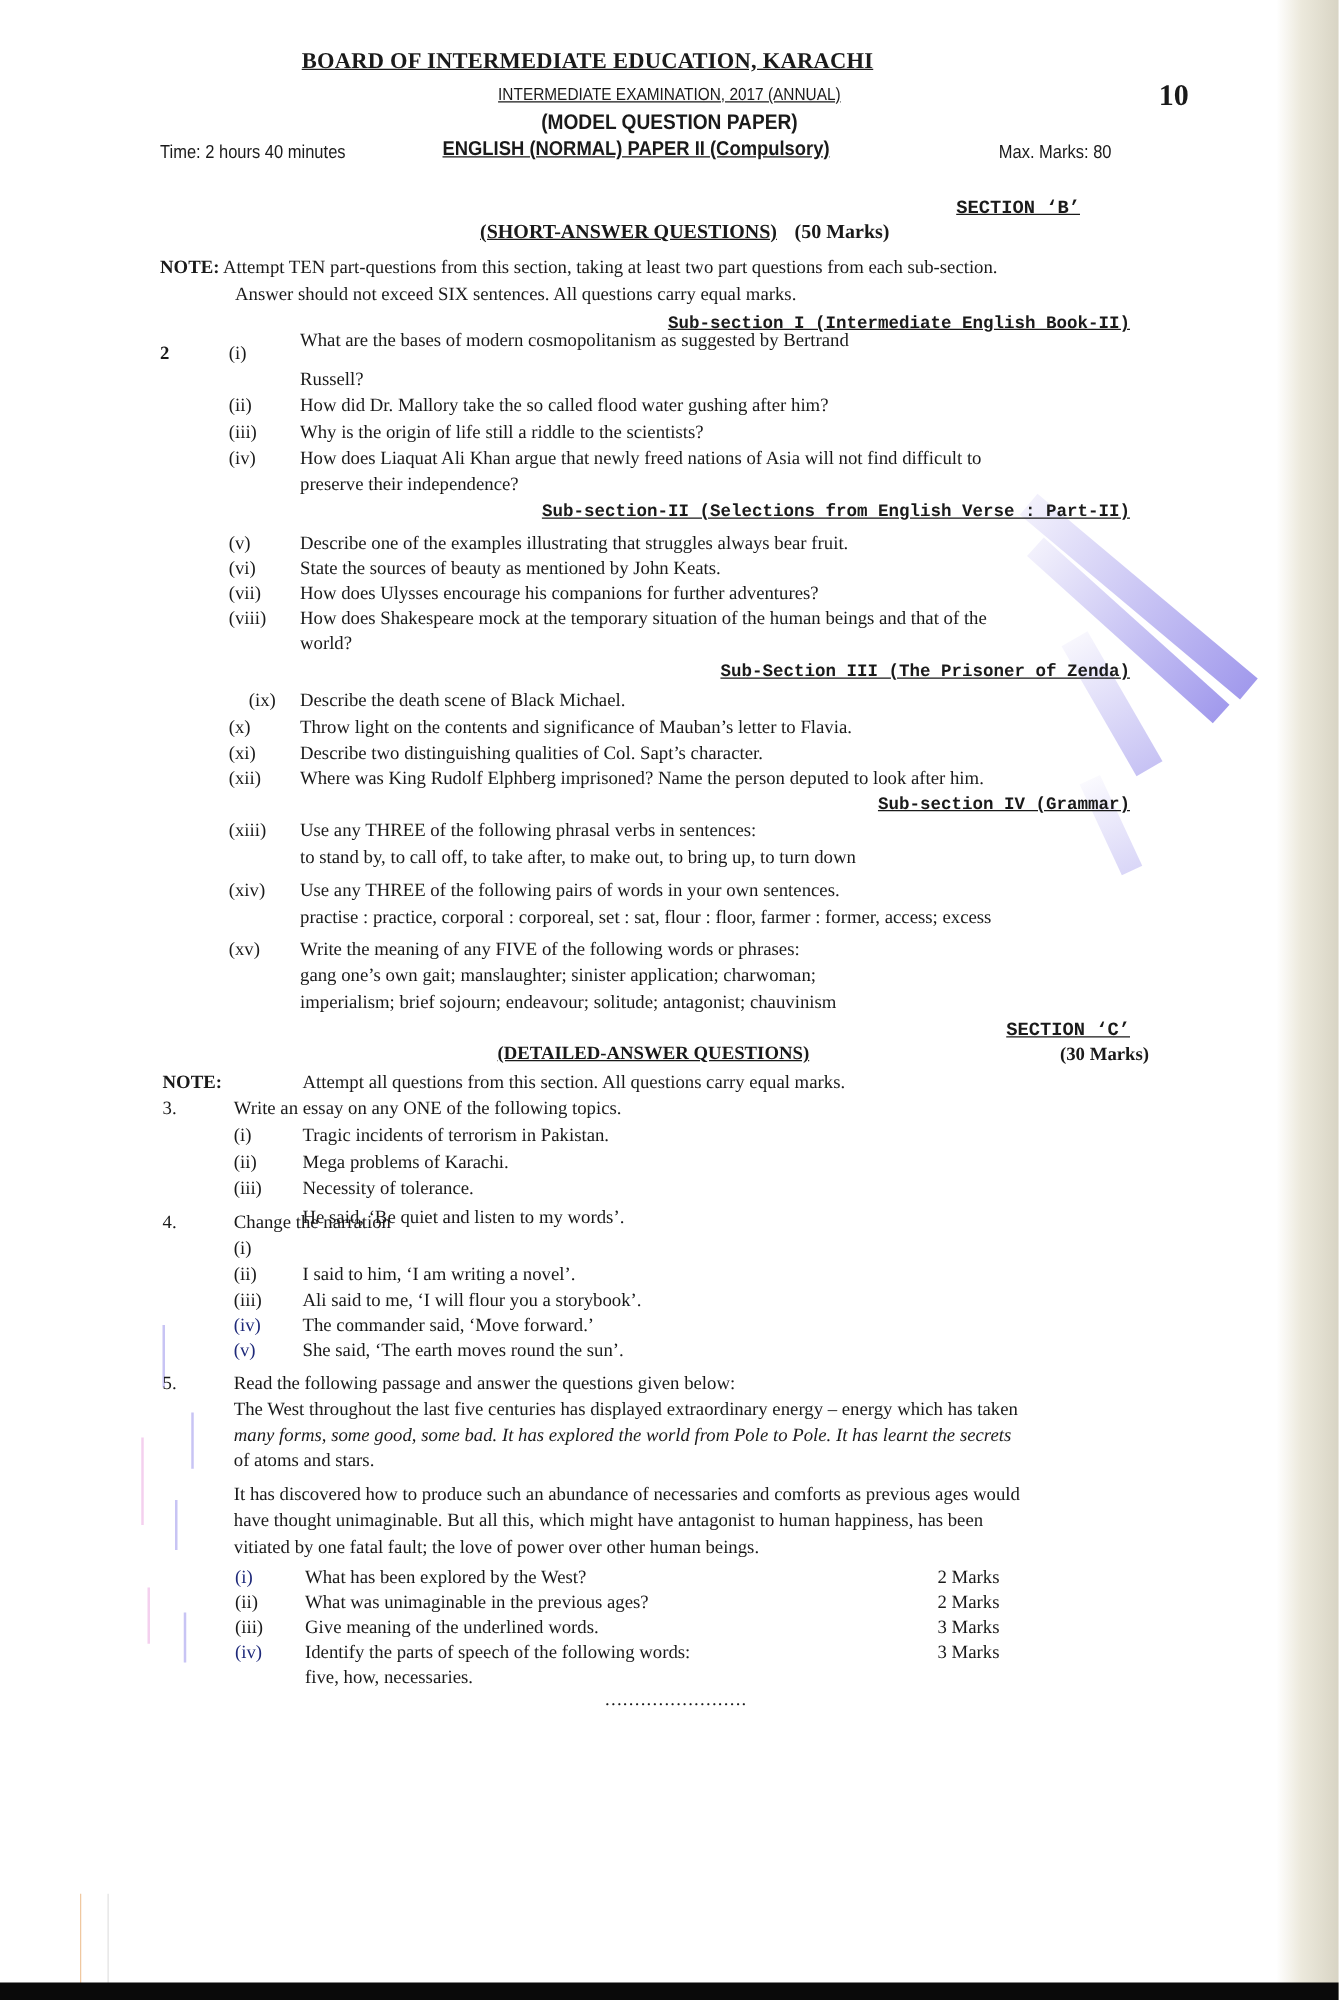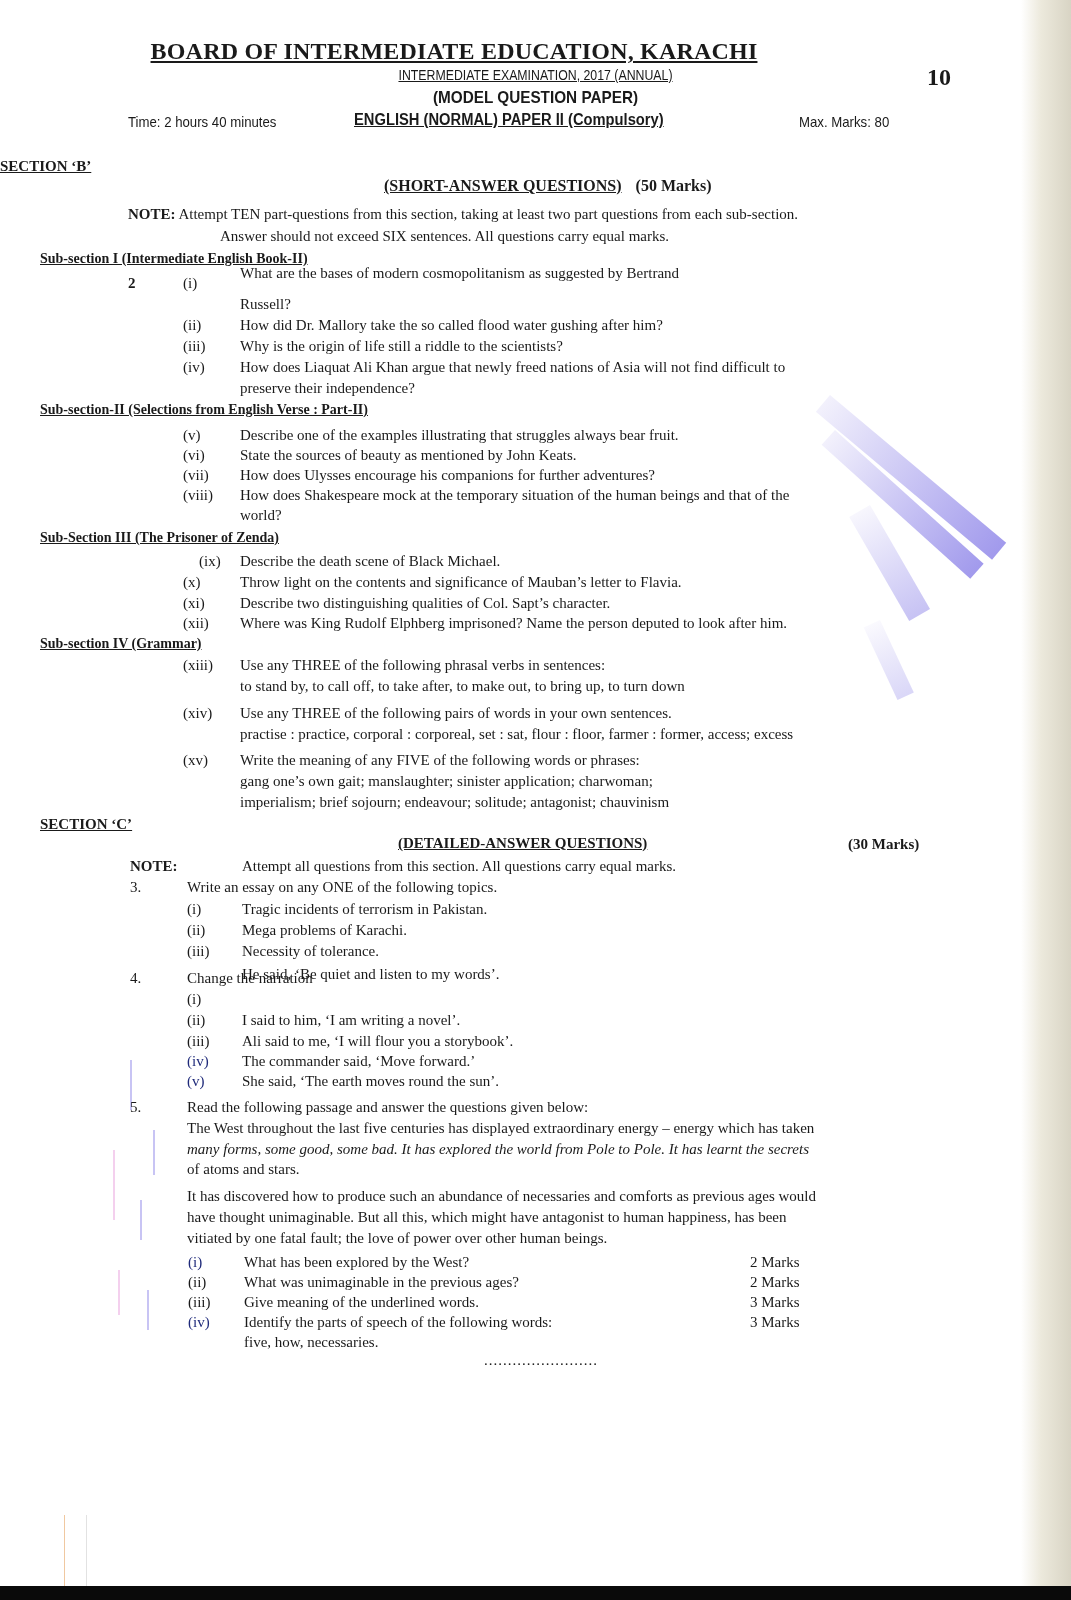--- a/index.html
+++ b/index.html
@@ -22,29 +22,29 @@
   }
   .margin-line-left2 {
     position:absolute; left:86px; top:1515px; width:1px; height:85px; background:#e2e2e2;
   }
   .watermark { position:absolute; pointer-events:none; }
   .wm-stripe { position:absolute; background:linear-gradient(to right, rgba(170,160,235,0.15), rgba(130,120,230,0.75)); transform-origin:left top; }
   .pen-mark { position:absolute; width:2px; background:#b5b0f0; opacity:.75; }
   .pen-mark.pink { background:#f0c0e8; }
 
   .abs { position:absolute; white-space:nowrap; }
-  .h-board { left:0; width:908px; text-align:center; top:38px; font-size:24px; font-weight:bold; text-decoration:underline; letter-spacing:0.2px; }
+  .h-board { left:16px; width:908px; text-align:center; top:38px; font-size:18px; font-weight:bold; text-decoration:underline; letter-spacing:0.2px; }
   .h-exam { left:0; width:1071px; text-align:center; top:67px; font-family:"Liberation Sans", sans-serif; font-size:14px; text-decoration:underline; transform:scaleX(0.88); }
   .h-model { left:0; width:1071px; text-align:center; top:88px; font-family:"Liberation Sans", sans-serif; font-size:17px; font-weight:bold; transform:scaleX(0.9); }
   .h-pagenum { left:927px; top:64px; font-size:24px; font-weight:bold; }
   .h-time { left:128px; top:113px; font-family:"Liberation Sans", sans-serif; font-size:15px; transform:scaleX(0.88); transform-origin:left; }
   .h-paper { left:354px; top:111px; font-family:"Liberation Sans", sans-serif; font-size:16px; font-weight:bold; text-decoration:underline; transform:scaleX(0.92); transform-origin:left; }
   .h-max { left:799px; top:113px; font-family:"Liberation Sans", sans-serif; font-size:15px; transform:scaleX(0.88); transform-origin:left; }
 
-  .center { left:0; width:864px; text-align:left; }
+  .center { left:0; width:864px; text-align:right;font-family:Liberation Mono, monospace; }
   .sec-title { font-size:15px; font-weight:bold; text-decoration:underline; }
   .sub-title { font-size:14px; font-weight:bold; text-decoration:underline; }
   .txt { font-size:15px; }
   .bold { font-weight:bold; }
   .num { font-size:15px; }
   .blue { color:#1f2a7a; }
 </style>
 </head>
 <body>
 
@@ -75,21 +75,21 @@
 
 <div class="abs center sec-title" style="top:158px;">SECTION ‘B’</div>
 <div class="abs" style="left:384px;top:177px;font-size:16px;">
   <span class="bold" style="text-decoration:underline;">(SHORT-ANSWER QUESTIONS)</span>
   <span class="bold" style="margin-left:10px;">(50 Marks)</span>
 </div>
 <div class="abs txt" style="left:128px;top:206px;">
   <span class="bold">NOTE:</span>
   <span>Attempt TEN part-questions from this section, taking at least two part questions from each sub-section.</span>
 </div>
-<div class="abs txt" style="left:188px;top:228px;margin-left:32px;">Answer should not exceed SIX sentences. All questions carry equal marks.</div>
+<div class="abs txt" style="left:188px;top:228px;">Answer should not exceed SIX sentences. All questions carry equal marks.</div>
 
 <div class="abs center sub-title" style="top:251px;left:40px;">Sub-section I (Intermediate English Book-II)</div>
 <div class="abs num bold" style="left:128px;top:275px;">2</div>
 
 <div class="abs num" style="left:183px;top:275px;">(i)</div>
 <div class="abs txt" style="left:240px;top:265px;">What are the bases of modern cosmopolitanism as suggested by Bertrand</div>
 <div class="abs txt" style="left:240px;top:296px;">Russell?</div>
 
 <div class="abs num" style="left:183px;top:317px;">(ii)</div>
 <div class="abs txt" style="left:240px;top:317px;">How did Dr. Mallory take the so called flood water gushing after him?</div>

